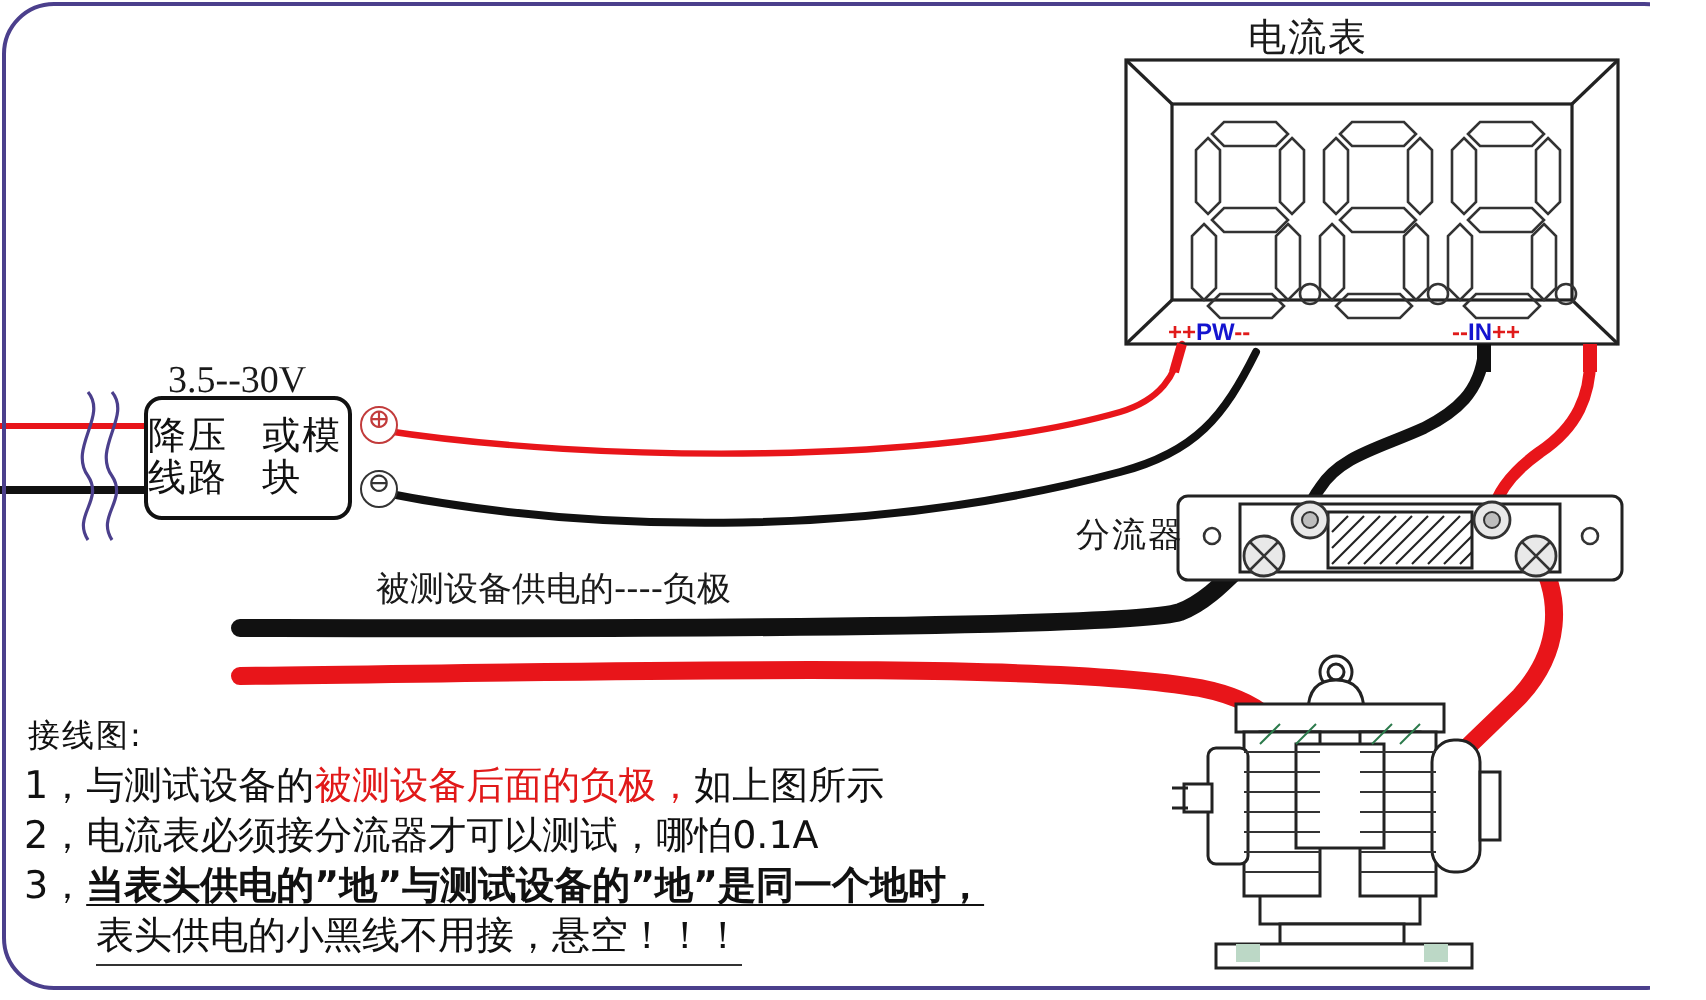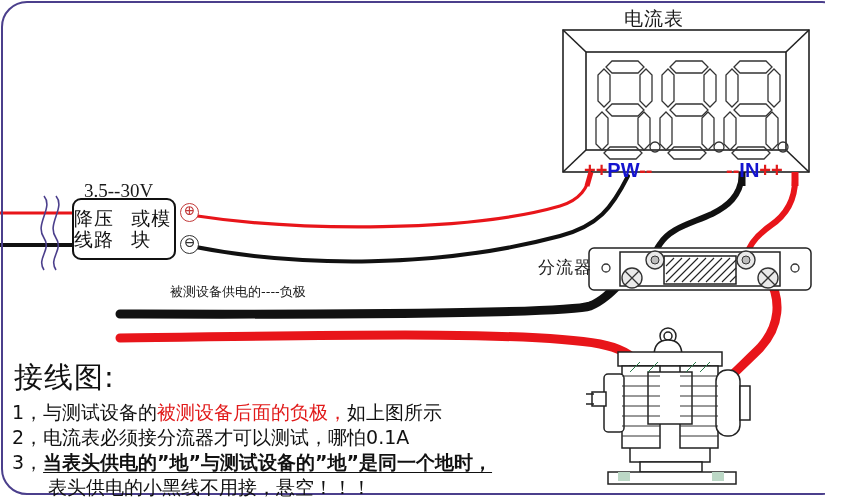--- a/index.html
+++ b/index.html
@@ -22,56 +22,56 @@
   svg.layer{position:absolute;left:0;top:0;width:853px;height:500px;}
 
   .lbl{position:absolute;white-space:nowrap;color:#1a1a1a;
        font-family:"Liberation Serif","DejaVu Serif",serif;}
   .cn{font-family:"DejaVu Sans","Liberation Sans",sans-serif;}
 
   #meter-title{left:624px;top:6px;font-size:19px;letter-spacing:1px;}
   #module-range{left:84px;top:180px;font-size:19px;letter-spacing:0px;text-align:right;}
   #shunt-label{left:538px;top:256px;font-size:17px;letter-spacing:1px;}
   #device-label{left:745px;top:458px;font-size:19px;letter-spacing:1px;}
-  #neg-label{left:170px;top:283px;font-size:13px;letter-spacing:0px;}
+  #neg-label{left:188px;top:283px;font-size:17px;letter-spacing:0px;}
   #pos-label{left:176px;top:336px;font-size:13px;letter-spacing:0px;}
 
   
   #module-box{
     position:absolute;left:72px;top:198px;width:100px;height:58px;
     border:2px solid #111;border-radius:9px;background:#fff;
     display:flex;flex-direction:row;align-items:center;justify-content:center;
     line-height:1.08;font-size:19px;letter-spacing:1px;color:#111;
   }
   #module-box span{display:block;}
 
   
   .term{position:absolute;width:17px;height:17px;border:1.6px solid #c23b3b;
         border-radius:50%;background:#fff;color:#c23b3b;
         font-size:14px;line-height:14px;text-align:center;}
   #term-plus{left:180px;top:203px;}
   #term-minus{left:180px;top:235px;border-color:#333;color:#333;}
   .term b{display:block;font-weight:400;transform:translateY(0px);}
 
   
-  .termlabel{position:absolute;font-weight:bold;font-size:20px;letter-spacing:0px;
+  .termlabel{position:absolute;font-weight:bold;font-size:12px;letter-spacing:0px;
              font-family:"Liberation Sans","DejaVu Sans",sans-serif;}
   .tl-red{color:#e01b1b;}
   .tl-blue{color:#1414cf;}
   #pw-label{left:584px;top:159px;}
   #in-label{left:726px;top:159px;}
 
   
   #notes{position:absolute;left:12px;top:358px;width:560px;color:#111;}
-  #notes .head{font-size:29px;letter-spacing:1px;margin:0 0 2px 2px;}
+  #notes .head{font-size:16px;letter-spacing:1px;margin:0 0 2px 2px;}
   #notes .row{font-size:19px;letter-spacing:0px;line-height:1.32;white-space:nowrap;}
   #notes .num{display:inline-block;}
   .red{color:#e11919;margin-top:16px;}
   .u{text-decoration:underline;text-underline-offset:3px;font-weight:bold;}
-  #note4{margin-left:36px;border-bottom:1.5px solid #333;display:inline-block;padding-bottom:13px;}
+  #note4{margin-left:36px;border-bottom:1.5px solid #333;display:inline-block;padding-bottom:1px;}
 </style>
 </head>
 <body>
 
 <div id="page">
 
   <svg class="layer" viewBox="0 0 853 500">
 
     <path d="M0,213 L72,213" stroke="#e8151a" stroke-width="3" fill="none"></path>
     <path d="M0,245 L72,245" stroke="#111111" stroke-width="4" fill="none"></path>

